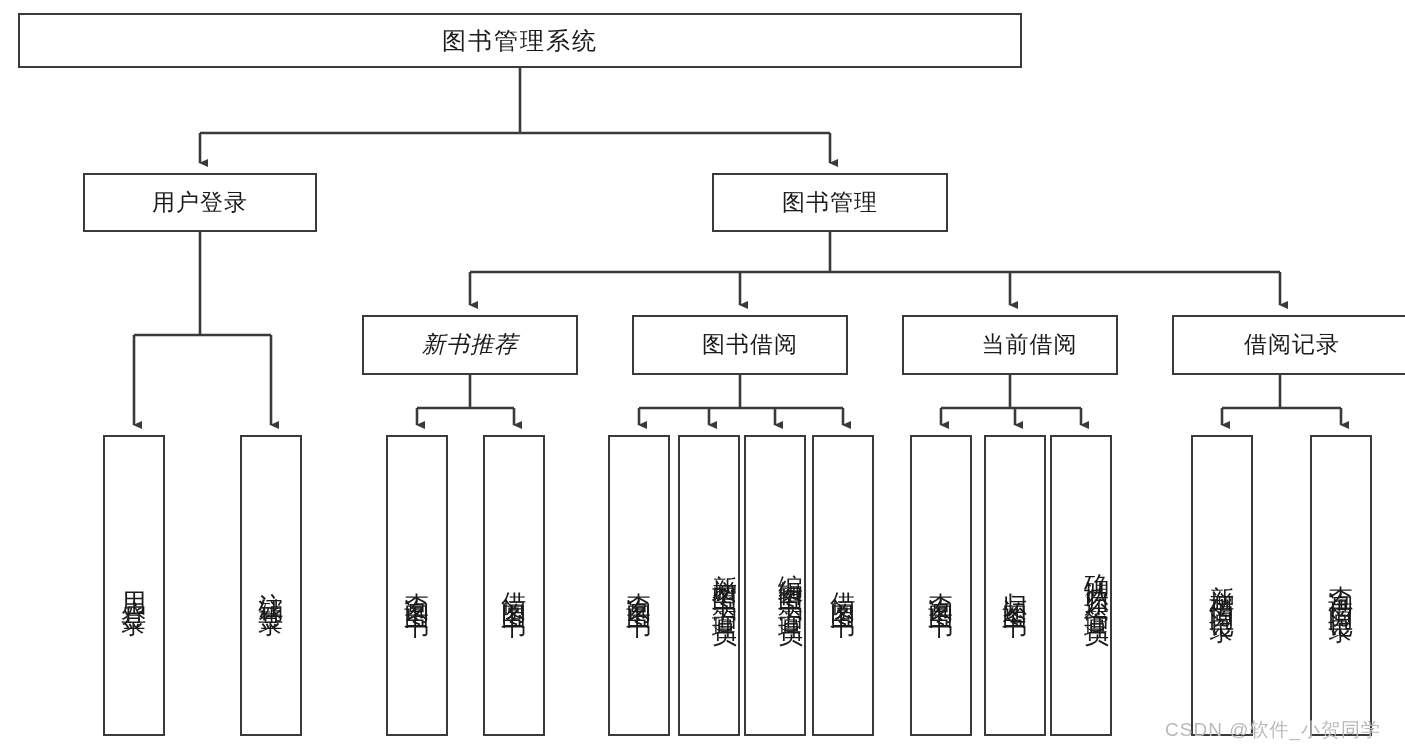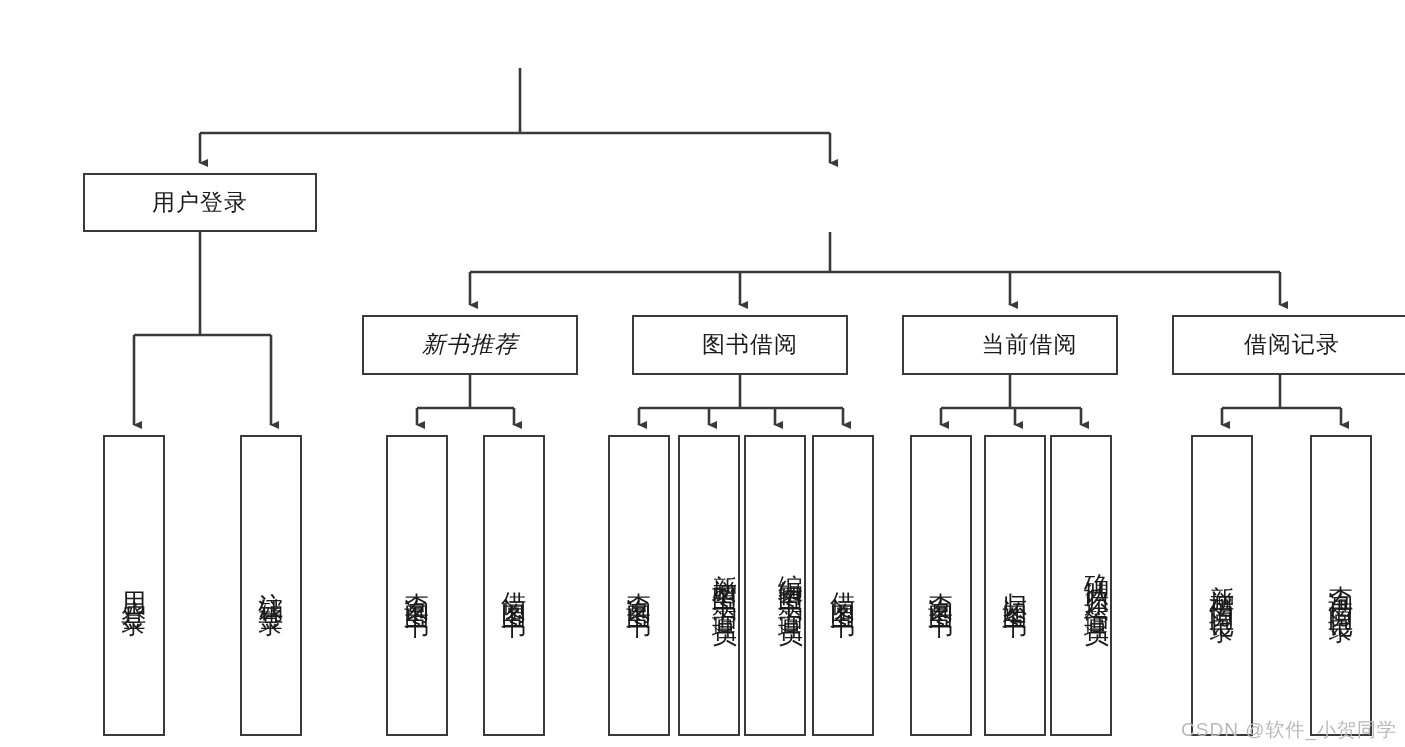--- a/index.html
+++ b/index.html
@@ -56,21 +56,21 @@
     align-items: flex-start;
   }
   .vlabel {
     writing-mode: vertical-rl;
     text-orientation: upright;
     display: block;
     white-space: nowrap;
   }
   #watermark {
     position: absolute;
-    right: 8px;
+    right: 24px;
     bottom: 4px;
     font-size: 19px;
     color: #b9b9b9;
     letter-spacing: 1px;
     white-space: nowrap;
     font-family: "Liberation Sans", "DejaVu Sans", sans-serif;
   }
 </style>
 </head>
 <body>
@@ -120,24 +120,30 @@
       <path d="M1015,408 L1015,425" marker-end="url(#arrowhead)"></path>
       <path d="M1081,408 L1081,425" marker-end="url(#arrowhead)"></path>
 
       <path d="M1280,375 L1280,408"></path>
       <path d="M1222,408 L1341,408"></path>
       <path d="M1222,408 L1222,425" marker-end="url(#arrowhead)"></path>
       <path d="M1341,408 L1341,425" marker-end="url(#arrowhead)"></path>
     </g>
   </svg>
 
+  <div class="node node-root" style="left:18px; top:13px; width:1004px; height:55px;">
+    <span>图书管理系统</span>
+  </div>
 
   <div class="node node-h" style="left:83px; top:173px; width:234px; height:59px;">
     <span>用户登录</span>
   </div>
+  <div class="node node-h" style="left:712px; top:173px; width:236px; height:59px;">
+    <span>图书管理</span>
+  </div>
 
   <div class="node node-h" style="left:362px; top:315px; width:216px; height:60px;font-style:italic;">
     <span>新书推荐</span>
   </div>
   <div class="node node-h" style="left:632px; top:315px; width:216px; height:60px;padding-left:20px;">
     <span>图书借阅</span>
   </div>
   <div class="node node-h" style="left:902px; top:315px; width:216px; height:60px;padding-left:39px;">
     <span>当前借阅</span>
   </div>

